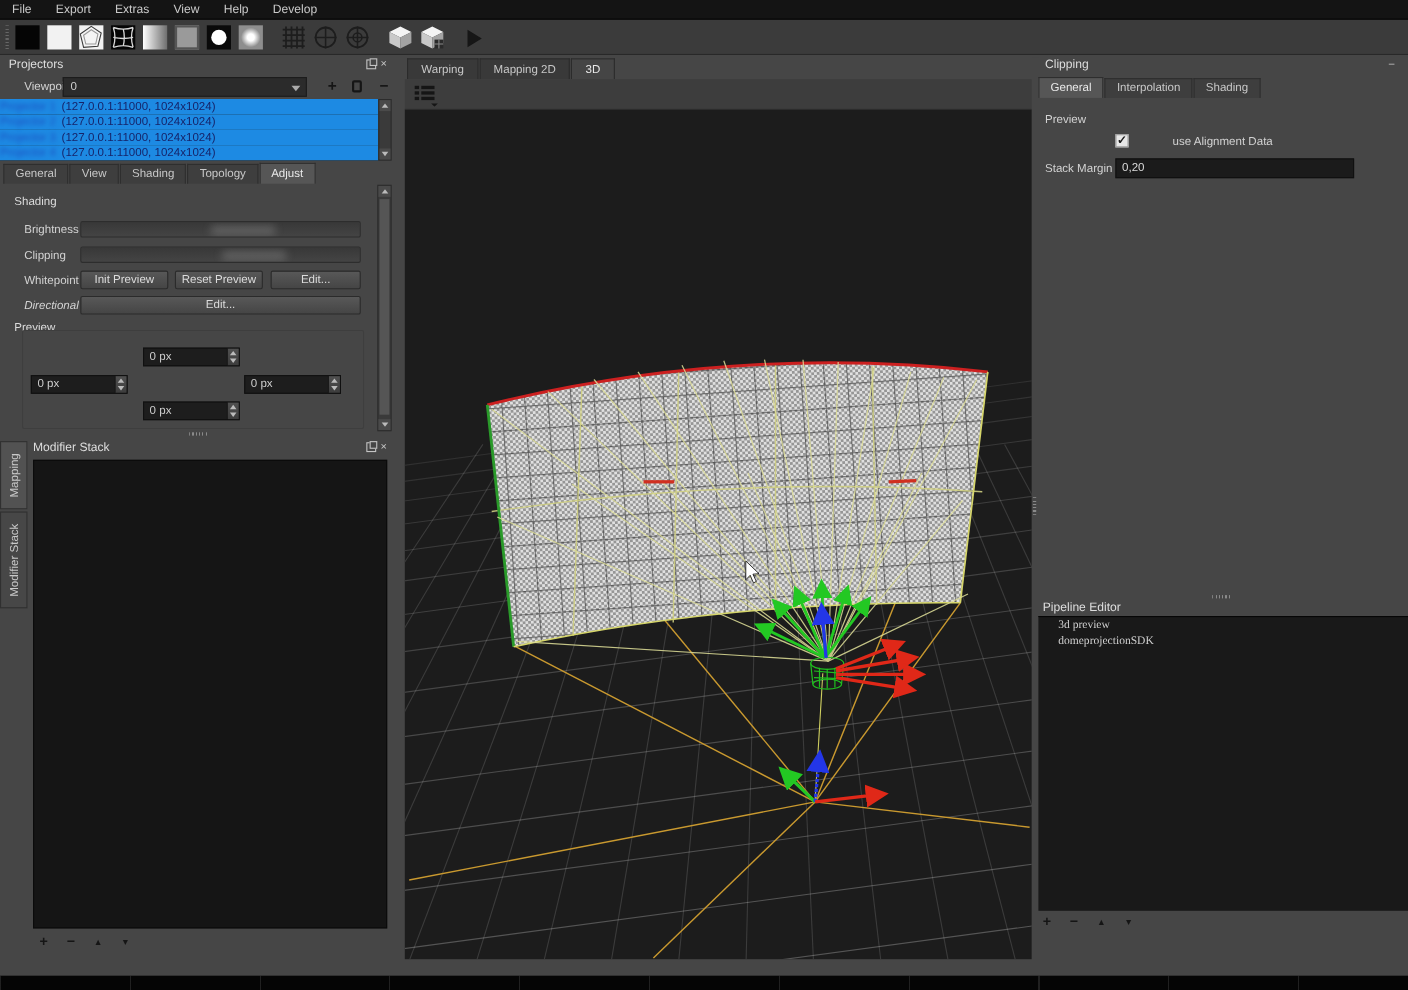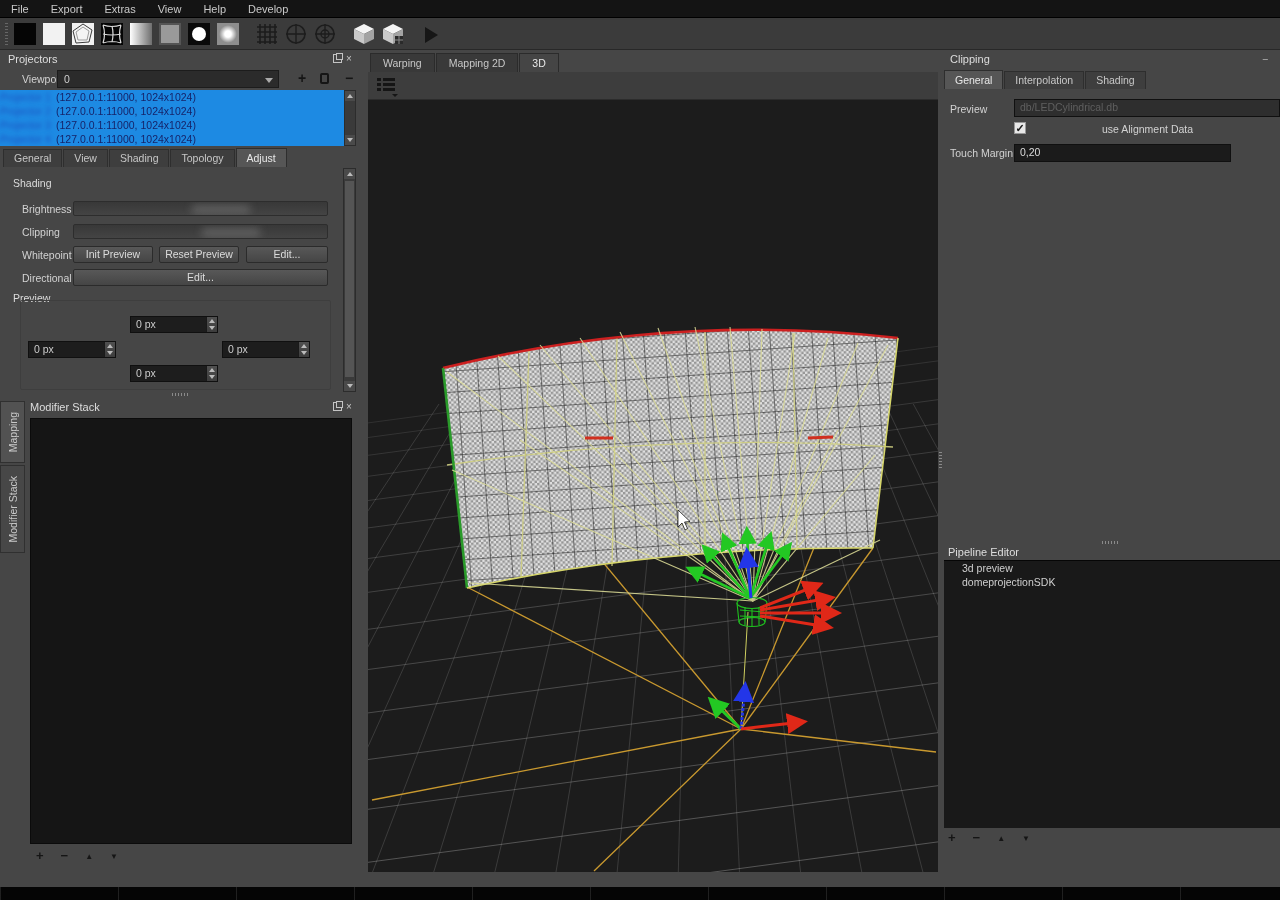--- a/index.html
+++ b/index.html
@@ -101,21 +101,21 @@
   .vtab2.active { background:#454545; color:#e8e8e8; }
   .vp-toolrow { position:absolute; left:368px; top:72px; width:570px; height:28px; background:#3d3d3d;
     border-bottom:1px solid #2c2c2c; }
   .scene { position:absolute; left:368px; top:100px; width:570px; height:772px; background:#1c1c1c; overflow:hidden; }
   .vsplit { position:absolute; left:938px; top:52px; width:6px; height:834px; background:#464646; }
   
   .stabs { position:absolute; left:944px; top:70px; width:336px; height:19px; display:flex; align-items:flex-end; }
   .chk { position:absolute; width:12px; height:12px; background:#e8e8e8; border:1px solid #999;
     color:#1a1a1a; font-size:11px; line-height:11px; text-align:center; font-weight:bold; }
   .pipe-list { position:absolute; left:944px; top:560px; width:336px; height:268px; background:#191919; border-top:1px solid #060606; }
-  .pipe-item { padding:1px 18px 0; font-size:10.5px; color:#cfcfcf; line-height:13px; }
+  .pipe-item { padding:1px 18px 0; font-size:10.5px; color:#cfcfcf; line-height:13px;font-family:Liberation Serif, serif; }
   .run-btn { left:944px; top:856px; width:336px; height:19px; line-height:17px; }
   .run-tri { display:inline-block; width:0; height:0; border-left:7px solid #1e1e1e;
     border-top:4.5px solid transparent; border-bottom:4.5px solid transparent; margin-right:5px; vertical-align:-1px; }
   
   .bottom-strip { position:absolute; left:0; top:887px; width:1280px; height:13px; background:#050505;
     background-image:repeating-linear-gradient(90deg, rgba(60,60,60,.5) 0 1px, transparent 1px 118px); }
 </style>
 </head>
 <body>
 
@@ -247,21 +247,21 @@
   <div class="label" style="left:22px; top:226px;text-align:right;">Clipping</div>
   <div class="slider" style="top:224px;">
       <div class="smudge" style="left:128px;"></div>
     </div>
 
   <div class="label" style="left:22px; top:249px;">Whitepoint</div>
   <div class="btn" style="left:73px; top:246px; width:80px; height:17px; line-height:15px;">Init Preview</div>
   <div class="btn" style="left:159px; top:246px; width:80px; height:17px; line-height:15px;">Reset Preview</div>
   <div class="btn" style="left:246px; top:246px; width:82px; height:17px; line-height:15px;">Edit...</div>
 
-  <div class="label" style="left:22px; top:272px;">Directional</div>
+  <div class="label" style="left:22px; top:272px;font-style:italic;">Directional</div>
   <div class="btn" style="left:73px; top:269px; width:255px; height:17px; line-height:15px;">Edit...</div>
 
   <div class="label" style="left:13px; top:292px; color:#dcdcdc;">Preview</div>
   <div class="groupbox"></div>
 
   <div class="spin" style="left:130px; top:316px;">
     <span class="val">0 px</span>
     <span class="arrows">
         <span class="tri-up"></span>
         <span class="tri-dn"></span>
@@ -497,26 +497,25 @@
   <div class="ptitle" style="left:950px; top:53px;">Clipping</div>
   <div class="label" style="left:1262px; top:53px; color:#b8b8b8;">−</div>
 
   <div class="stabs">
     <span class="ltab active">General</span>
     <span class="ltab">Interpolation</span>
     <span class="ltab">Shading</span>
   </div>
 
   <div class="label" style="left:950px; top:103px;">Preview</div>
-  <div class="input" style="left:1014px; top:99px; width:266px; height:18px; background:#2e2e2e; color:#5f5f5f;">db/LEDCylindrical.db</div>
 
   <div class="chk" style="left:1014px; top:122px;">✓</div>
-  <div class="label" style="left:1074px; top:123px;padding-left:28px;">use Alignment Data</div>
-
-  <div class="label" style="left:950px; top:147px;">Touch Margin</div>
+  <div class="label" style="left:1038px; top:123px;padding-left:28px;">use Alignment Data</div>
+
+  <div class="label" style="left:950px; top:147px;">Stack Margin</div>
   <div class="input" style="left:1014px; top:144px; width:217px; height:18px; background:#1b1b1b; color:#dcdcdc;">0,20</div>
 
   <div class="dots-h" style="left:1102px; top:541px;"></div>
   <div class="ptitle" style="left:948px; top:546px;">Pipeline Editor</div>
   <div class="pipe-list">
     <div class="pipe-item">3d preview</div>
     <div class="pipe-item">domeprojectionSDK</div>
   </div>
   <div class="ms-btns" style="left:948px; top:831px;">
     <span class="g">+</span>

